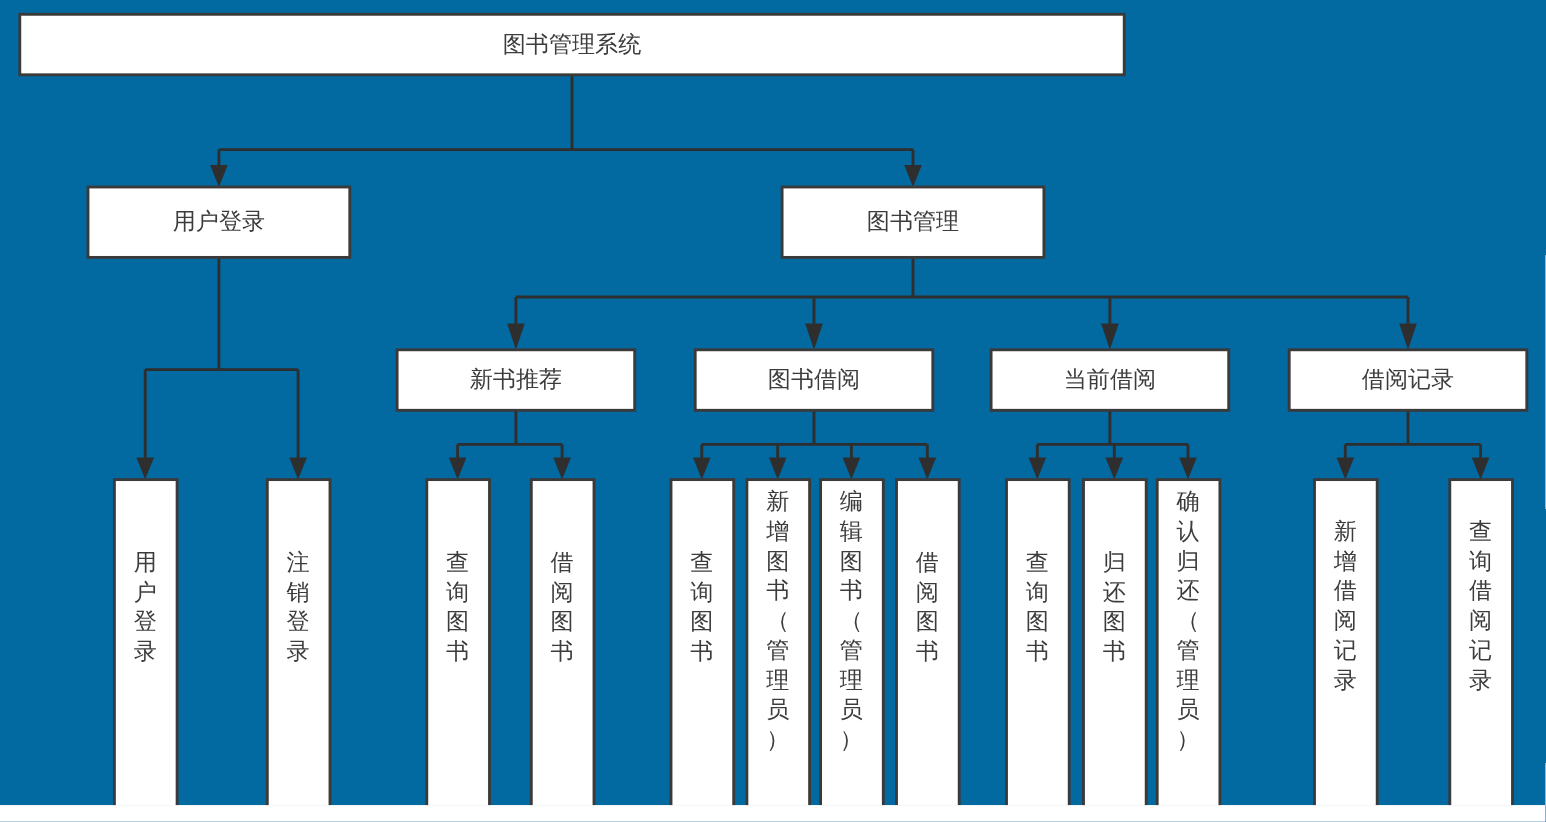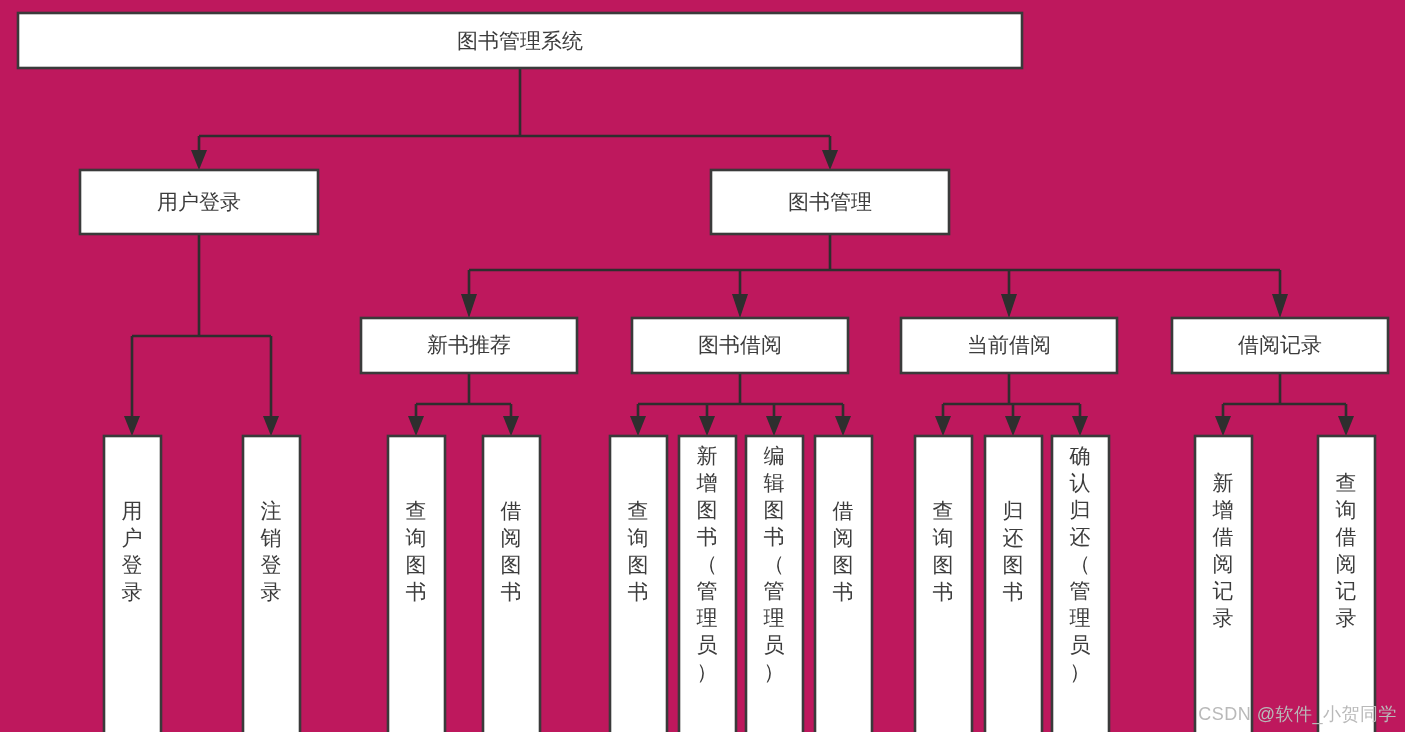--- a/index.html
+++ b/index.html
@@ -8,21 +8,21 @@
     padding: 0;
     background: #ffffff;
   }
   body {
     font-family: "Liberation Sans", "DejaVu Sans", sans-serif;
   }
   #diagram-root {
     position: relative;
     width: 1405px;
     height: 732px;
-    background: #be185d;
+    background: #0369a1;
     overflow: hidden;
   }
   svg.diagram-canvas {
     position: absolute;
     top: 0;
     left: 0;
     width: 1405px;
     height: 747px;
     display: block;
   }
@@ -225,14 +225,13 @@
       <rect class="node-box" x="1195" y="436" width="57" height="311"></rect>
       <text class="node-label-v" x="1223" y="490"><tspan x="1223" dy="0">新</tspan><tspan x="1223" dy="27">增</tspan><tspan x="1223" dy="27">借</tspan><tspan x="1223" dy="27">阅</tspan><tspan x="1223" dy="27">记</tspan><tspan x="1223" dy="27">录</tspan></text>
     </g>
     <g>
       <rect class="node-box" x="1318" y="436" width="57" height="311"></rect>
       <text class="node-label-v" x="1346" y="490"><tspan x="1346" dy="0">查</tspan><tspan x="1346" dy="27">询</tspan><tspan x="1346" dy="27">借</tspan><tspan x="1346" dy="27">阅</tspan><tspan x="1346" dy="27">记</tspan><tspan x="1346" dy="27">录</tspan></text>
     </g>
 
   </svg>
 
-  <div class="watermark">CSDN @软件_小贺同学</div>
 </div>
 
 </body></html>

